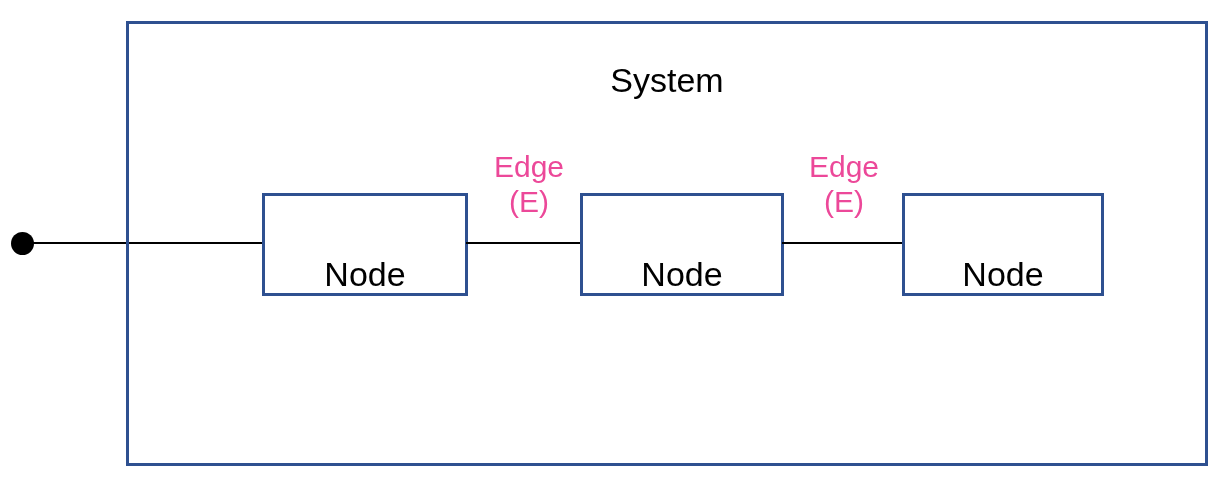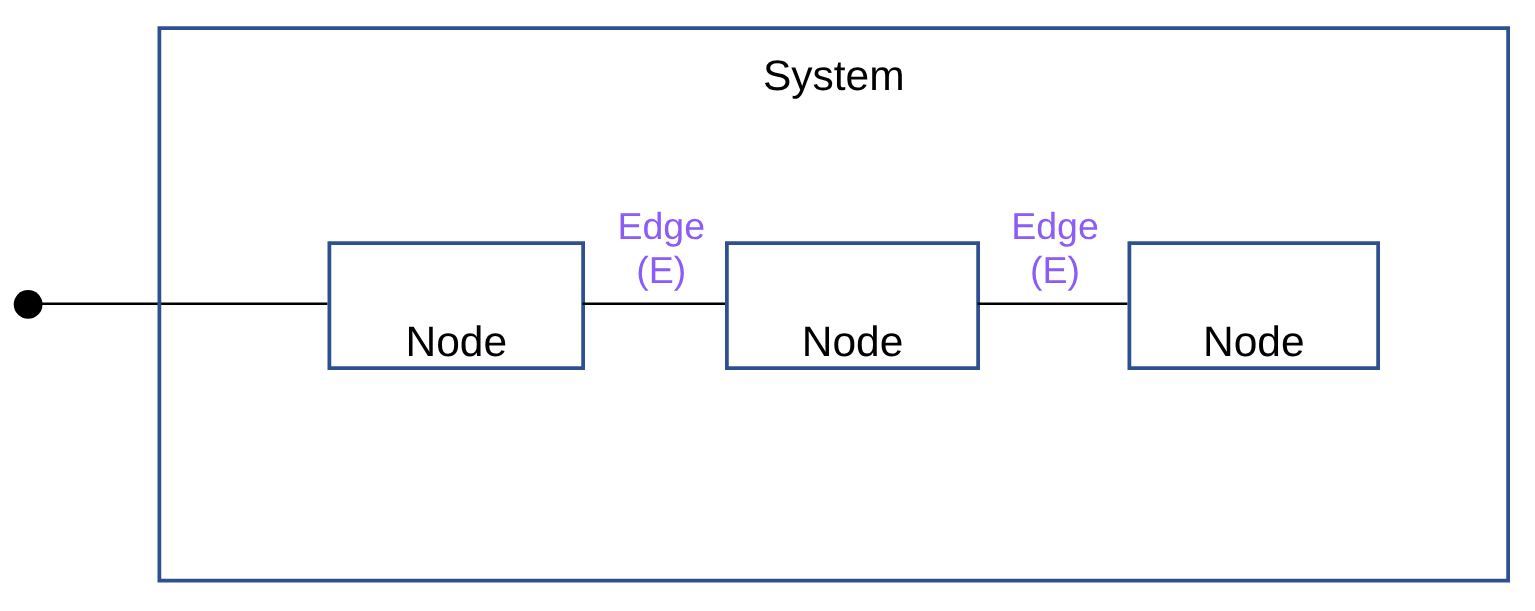--- a/index.html
+++ b/index.html
@@ -27,21 +27,21 @@
     top: 21px;
     width: 1082px;
     height: 445px;
     border: 3px solid #2E5090;
     box-sizing: border-box;
     background: transparent;
   }
   .system-title {
     position: absolute;
     left: 0;
-    top: 17px;
+    top: 36px;
     width: 100%;
     text-align: center;
     font-size: 34px;
     line-height: 40px;
     color: #000000;
     white-space: nowrap;
   }
 
   
   .node-box {
@@ -84,26 +84,26 @@
     top: 232px;
     width: 23px;
     height: 23px;
     border-radius: 50%;
     background: #000000;
   }
 
   
   .edge-label {
     position: absolute;
-    top: 164px;
+    top: 149px;
     width: 140px;
     text-align: center;
     font-size: 30px;
     line-height: 35px;
-    color: #8b5cf6;
+    color: #ec4899;
     white-space: nowrap;
   }
   .edge-label .edge-line2 { display: block; }
   #edge-label-1 { left: 459px; }
   #edge-label-2 { left: 774px; }
 </style>
 </head>
 <body>
 
 <div id="canvas">

